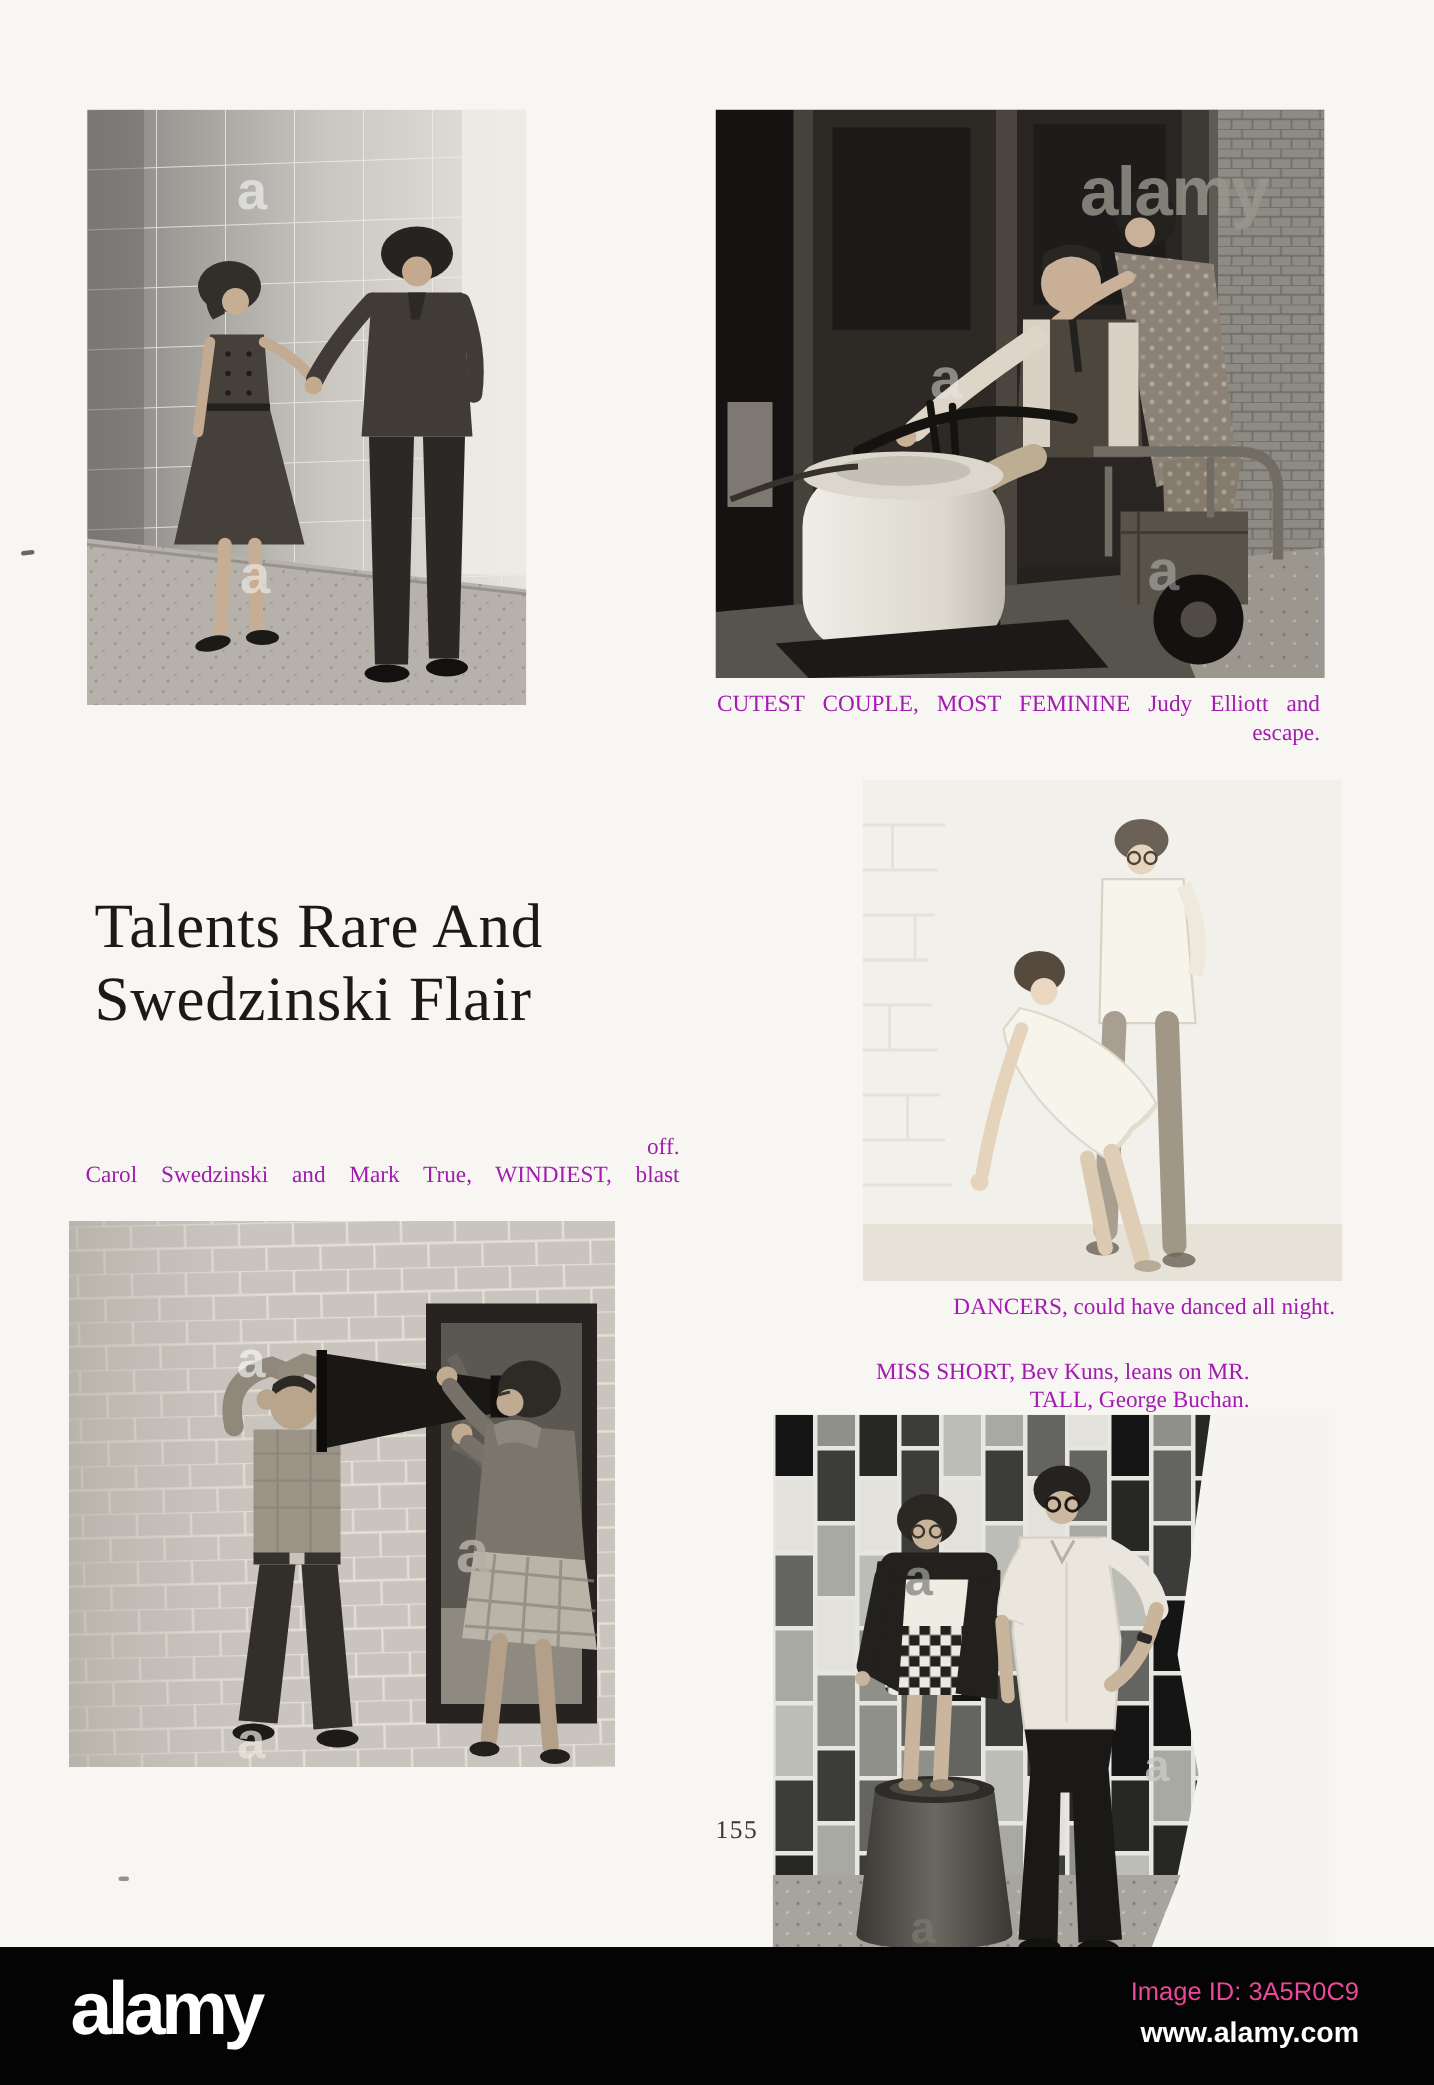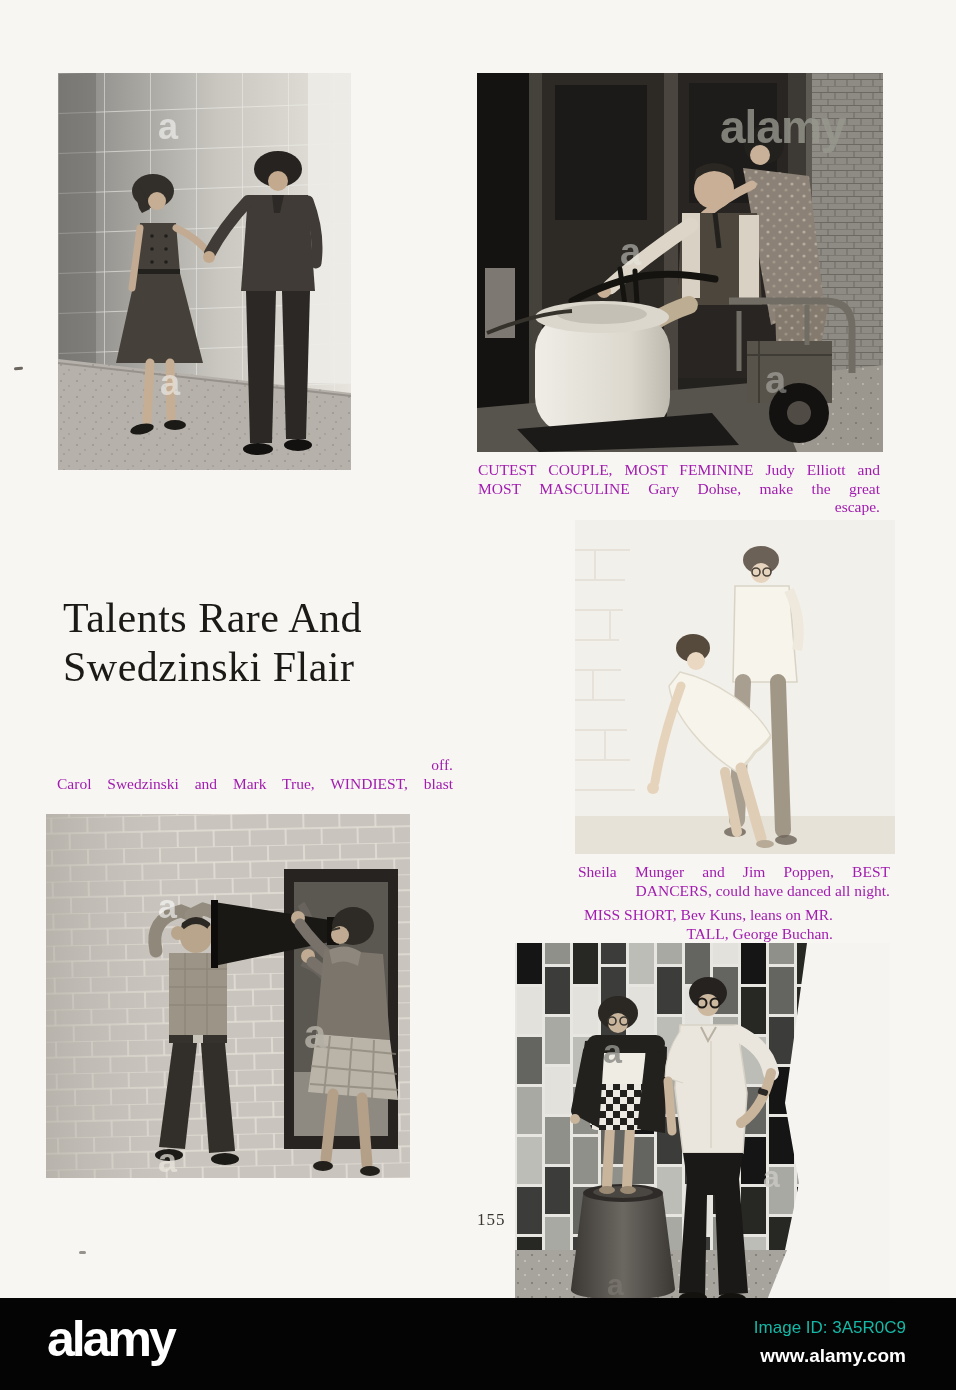--- a/index.html
+++ b/index.html
@@ -12,21 +12,21 @@
   .cap-line.j{text-align:justify;text-align-last:justify;}
   #main-heading{position:absolute;left:63px;top:594px;font-size:42px;line-height:49px;
         color:#1c1a17;letter-spacing:.5px;}
   #page-number{position:absolute;left:452px;top:1210px;font-size:17px;color:#3a362f;letter-spacing:1px;margin-left:25px;}
   .artifact{position:absolute;background:#6b665e;border-radius:2px;}
   
   #alamy-bar{position:absolute;left:0;top:1298px;width:956px;height:92px;background:#040404;
         font-family:"Liberation Sans", sans-serif;color:#ffffff;}
   #alamy-logo{position:absolute;left:47px;top:12px;font-size:50px;font-weight:700;letter-spacing:-3px;color:#ffffff;}
   #alamy-meta{position:absolute;right:50px;top:20px;text-align:right;}
-  #alamy-image-id{font-size:17px;font-weight:400;color:#14b8a6;}
+  #alamy-image-id{font-size:17px;font-weight:400;color:#ec4899;}
   #alamy-url{font-size:19px;font-weight:700;margin-top:7px;color:#ffffff;}
   .wm{font-family:"Liberation Sans", sans-serif;font-weight:700;}
 </style>
 </head>
 <body>
 
 <div id="page">
 
   <div class="photo" style="left:58px;top:73px;width:293px;height:397px;">
     <svg width="293" height="397" viewBox="0 0 293 397" xmlns="http://www.w3.org/2000/svg">
@@ -179,21 +179,20 @@
         <path d="M10,260 Q60,240 95,238" stroke="#35322c" stroke-width="4" fill="none"></path>
       </g>
       <text class="wm" x="243" y="70" font-size="46" fill="#98988f" opacity="0.8" letter-spacing="-1">alamy</text>
       <text class="wm" x="143" y="192" font-size="38" fill="#e8e8e2" opacity="0.5">a</text>
       <text class="wm" x="288" y="320" font-size="38" fill="#cfcfc8" opacity="0.45">a</text>
     </svg>
   </div>
 
   <div class="caption" style="left:478px;top:461px;width:402px;">
     <div class="cap-line j">CUTEST COUPLE, MOST FEMININE Judy Elliott and</div>
-    <div class="cap-line j">MOST MASCULINE Gary Dohse, make the great</div>
     <div class="cap-line">escape.</div>
   </div>
 
   <div id="main-heading">
     <div>Talents Rare And</div>
     <div>Swedzinski Flair</div>
   </div>
 
   <div class="caption" style="left:57px;top:756px;width:396px;">
     <div class="cap-line">off.</div>
@@ -228,21 +227,20 @@
         <path d="M106,166 Q88,215 80,262" stroke="#e5d3bc" stroke-width="9" stroke-linecap="round" fill="none"></path>
         <circle cx="78" cy="268" r="6" fill="#e5d3bc"></circle>
         <path d="M166,248 L186,318" stroke="#e0cdb6" stroke-width="11" stroke-linecap="round"></path>
         <path d="M150,252 L162,312" stroke="#dccab3" stroke-width="10" stroke-linecap="round"></path>
         <ellipse cx="190" cy="324" rx="9" ry="4" fill="#b7aa97"></ellipse>
       </g>
     </svg>
   </div>
 
   <div class="caption" style="left:578px;top:863px;width:312px;">
-    <div class="cap-line j">Sheila Munger and Jim Poppen, BEST</div>
     <div class="cap-line">DANCERS, could have danced all night.</div>
   </div>
 
   <div class="caption" style="left:523px;top:906px;width:310px;">
     <div class="cap-line">MISS SHORT, Bev Kuns, leans on MR.</div>
     <div class="cap-line">TALL, George Buchan.</div>
   </div>
 
   <div class="photo" style="left:46px;top:814px;width:364px;height:364px;">
     <svg width="364" height="364" viewBox="0 0 364 364" xmlns="http://www.w3.org/2000/svg">

